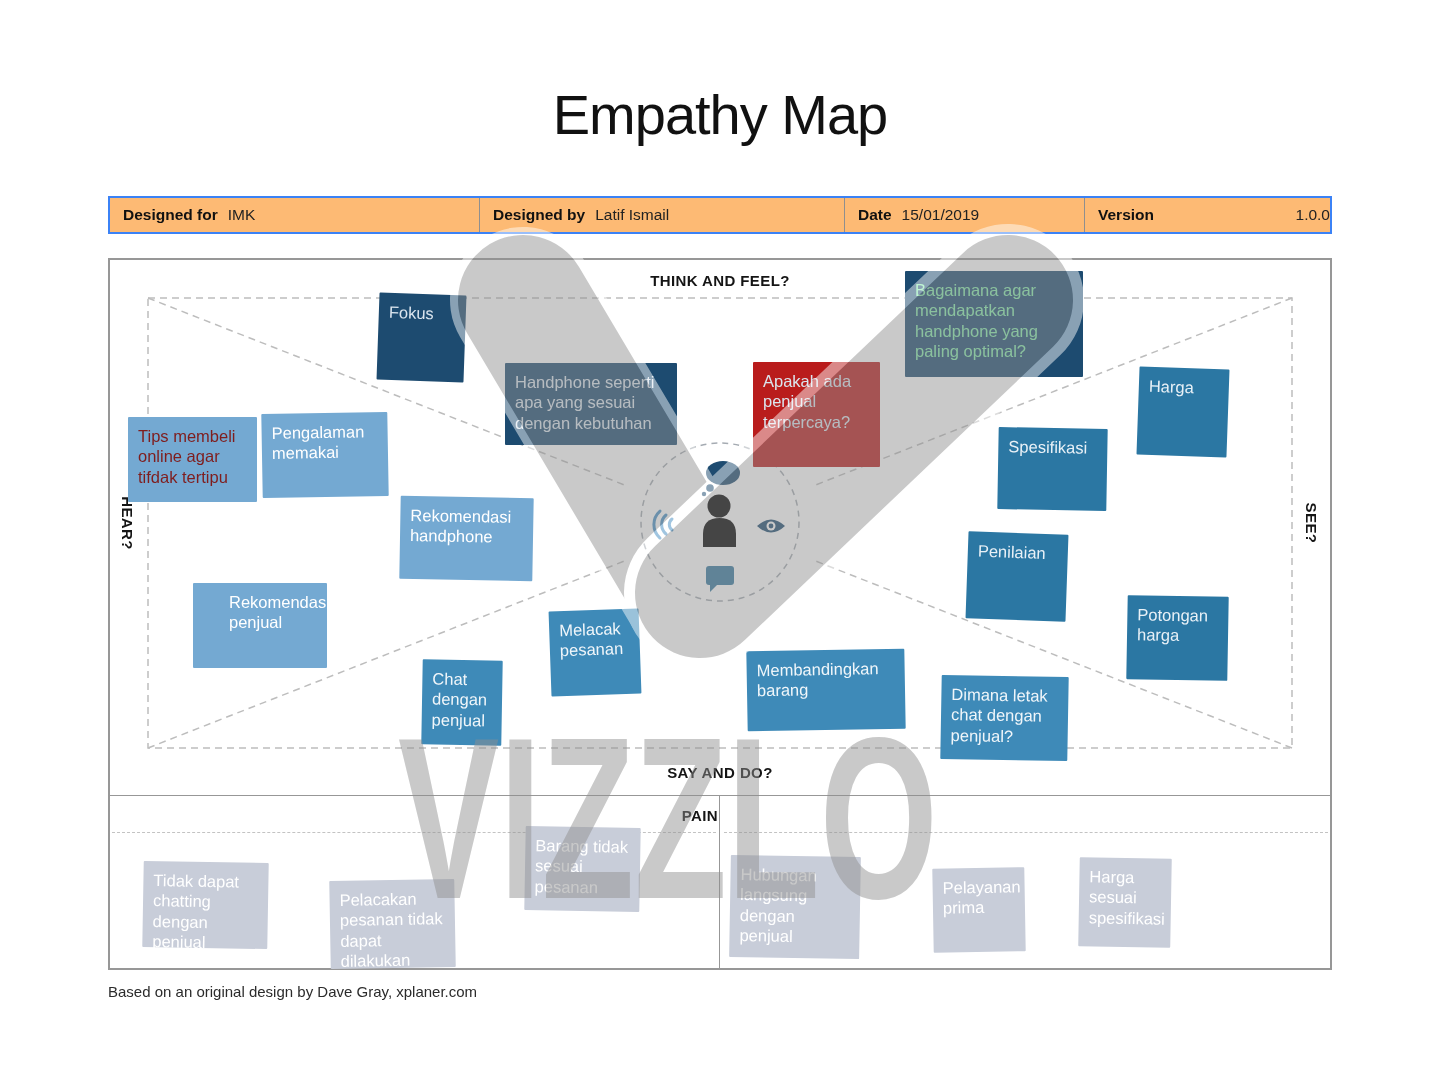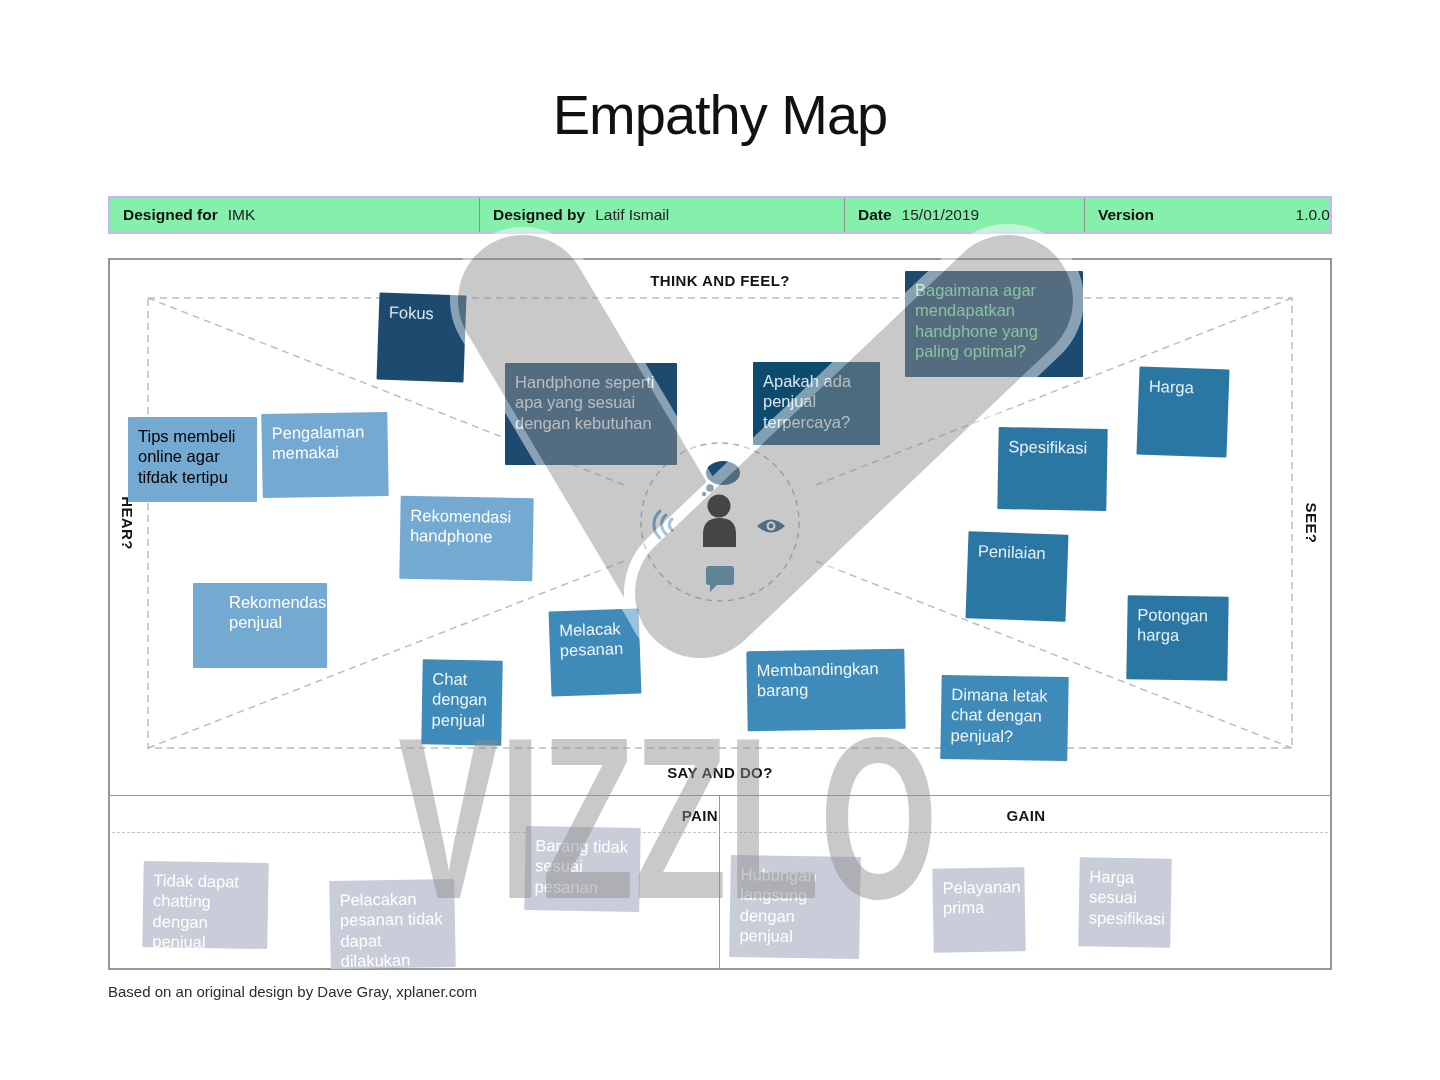--- a/index.html
+++ b/index.html
@@ -3,21 +3,21 @@
 <meta charset="utf-8">
 <style>
   html,body{margin:0;padding:0;background:#ffffff;}
   #stage{position:relative;width:1440px;height:1080px;background:#fff;overflow:hidden;
          font-family:"Liberation Sans", sans-serif;}
   .abs{position:absolute;}
   #title{left:0;top:82px;width:1440px;text-align:center;font-size:56px;font-weight:400;
          color:#111;letter-spacing:-1px;}
   
   #meta-table{left:108px;top:196px;width:1224px;height:38px;display:flex;
-              border:2px solid #c4b5fd;box-sizing:border-box;background:#86efac;z-index:5;}
+              border:2px solid #3b82f6;box-sizing:border-box;background:#fdba74;z-index:5;}
   .meta-cell{display:flex;align-items:center;padding-left:13px;box-sizing:border-box;
              border-right:1.5px solid #8f8f8f;height:100%;}
   .meta-cell:last-child{border-right:none;justify-content:space-between;}
   .meta-label{font-weight:700;font-size:15.5px;color:#111;margin-right:10px;}
   .meta-value{font-size:15.5px;color:#222;}
   
   #panel{left:108px;top:258px;width:1224px;height:712px;border:2px solid #979797;
          box-sizing:border-box;background:#fff;}
   #grid-svg{left:0;top:0;width:1440px;height:1080px;pointer-events:none;}
   .qlabel{font-size:15px;font-weight:700;color:#151515;letter-spacing:.4px;white-space:nowrap;}
@@ -106,30 +106,29 @@
   </svg>
 
   <div class="abs qlabel" id="q-top">THINK AND FEEL?</div>
   <div class="abs qlabel" id="q-left">HEAR?</div>
   <div class="abs qlabel" id="q-right">SEE?</div>
   <div class="abs qlabel" id="q-bottom">SAY AND DO?</div>
 
   <div class="abs" id="pain-gain-topline"></div>
   <div class="abs" id="pain-gain-divider"></div>
   <div class="abs qlabel" id="pain-label">PAIN</div>
-  <div class="abs qlabel" id="gain-label">GAIN</div>
   <div class="abs" id="pain-dash"></div>
   <div class="abs" id="gain-dash"></div>
 
   <div class="abs" id="notes-layer" style="left:0;top:0;width:1440px;height:1080px;">
       <div class="note" style="left: 378px; top: 294px; width: 87px; height: 87px; background: rgb(29, 75, 112); color: rgb(219, 229, 238); transform: rotate(2deg);">Fokus</div>
-      <div class="note" style="left: 505px; top: 363px; width: 172px; height: 102px; background: rgb(29, 75, 112); color: rgb(219, 229, 238); transform: rotate(0deg);">Handphone seperti apa yang sesuai dengan kebutuhan</div>
-      <div class="note" style="left: 753px; top: 362px; width: 127px; height: 83px; background: #0c4a6e; color: rgb(219, 229, 238); transform: rotate(0deg);">Apakah ada penjual terpercaya?</div>
+      <div class="note" style="left: 505px; top: 363px; width: 172px; height: 82px; background: rgb(29, 75, 112); color: rgb(219, 229, 238); transform: rotate(0deg);">Handphone seperti apa yang sesuai dengan kebutuhan</div>
+      <div class="note" style="left: 753px; top: 362px; width: 127px; height: 105px; background: #b91c1c; color: rgb(219, 229, 238); transform: rotate(0deg);">Apakah ada penjual terpercaya?</div>
       <div class="note" style="left: 905px; top: 271px; width: 178px; height: 106px; background: rgb(29, 75, 112); color: #86efac; transform: rotate(0deg);">Bagaimana agar mendapatkan handphone yang paling optimal?</div>
-      <div class="note" style="left: 128px; top: 417px; width: 129px; height: 85px; background: rgb(116, 169, 210); color: #000000; transform: rotate(0deg);">Tips membeli online agar tifdak tertipu</div>
+      <div class="note" style="left: 128px; top: 417px; width: 129px; height: 85px; background: rgb(116, 169, 210); color: #7f1d1d; transform: rotate(0deg);">Tips membeli online agar tifdak tertipu</div>
       <div class="note" style="left: 262px; top: 413px; width: 126px; height: 84px; background: rgb(116, 169, 210); color: rgb(255, 255, 255); transform: rotate(-1deg);">Pengalaman memakai</div>
       <div class="note" style="left: 400px; top: 497px; width: 133px; height: 83px; background: rgb(116, 169, 210); color: rgb(255, 255, 255); transform: rotate(1deg);">Rekomendasi handphone</div>
       <div class="note" style="left: 193px; top: 583px; width: 134px; height: 85px; background: rgb(116, 169, 210); color: rgb(255, 255, 255); transform: rotate(0deg); padding-left: 36px;">Rekomendasi penjual</div>
       <div class="note" style="left: 1138px; top: 368px; width: 90px; height: 88px; background: rgb(43, 119, 163); color: rgb(233, 241, 247); transform: rotate(2deg);">Harga</div>
       <div class="note" style="left: 998px; top: 428px; width: 109px; height: 82px; background: rgb(43, 119, 163); color: rgb(233, 241, 247); transform: rotate(1deg);">Spesifikasi</div>
       <div class="note" style="left: 967px; top: 533px; width: 100px; height: 87px; background: rgb(43, 119, 163); color: rgb(233, 241, 247); transform: rotate(2deg);">Penilaian</div>
       <div class="note" style="left: 1127px; top: 596px; width: 101px; height: 84px; background: rgb(43, 119, 163); color: rgb(233, 241, 247); transform: rotate(1deg);">Potongan harga</div>
       <div class="note" style="left: 550px; top: 610px; width: 90px; height: 85px; background: rgb(62, 138, 184); color: rgb(240, 246, 250); transform: rotate(-2deg);">Melacak pesanan</div>
       <div class="note" style="left: 422px; top: 660px; width: 80px; height: 85px; background: rgb(62, 138, 184); color: rgb(240, 246, 250); transform: rotate(1deg);">Chat dengan penjual</div>
       <div class="note" style="left: 747px; top: 650px; width: 158px; height: 80px; background: rgb(62, 138, 184); color: rgb(240, 246, 250); transform: rotate(-1deg);">Membandingkan barang</div>

